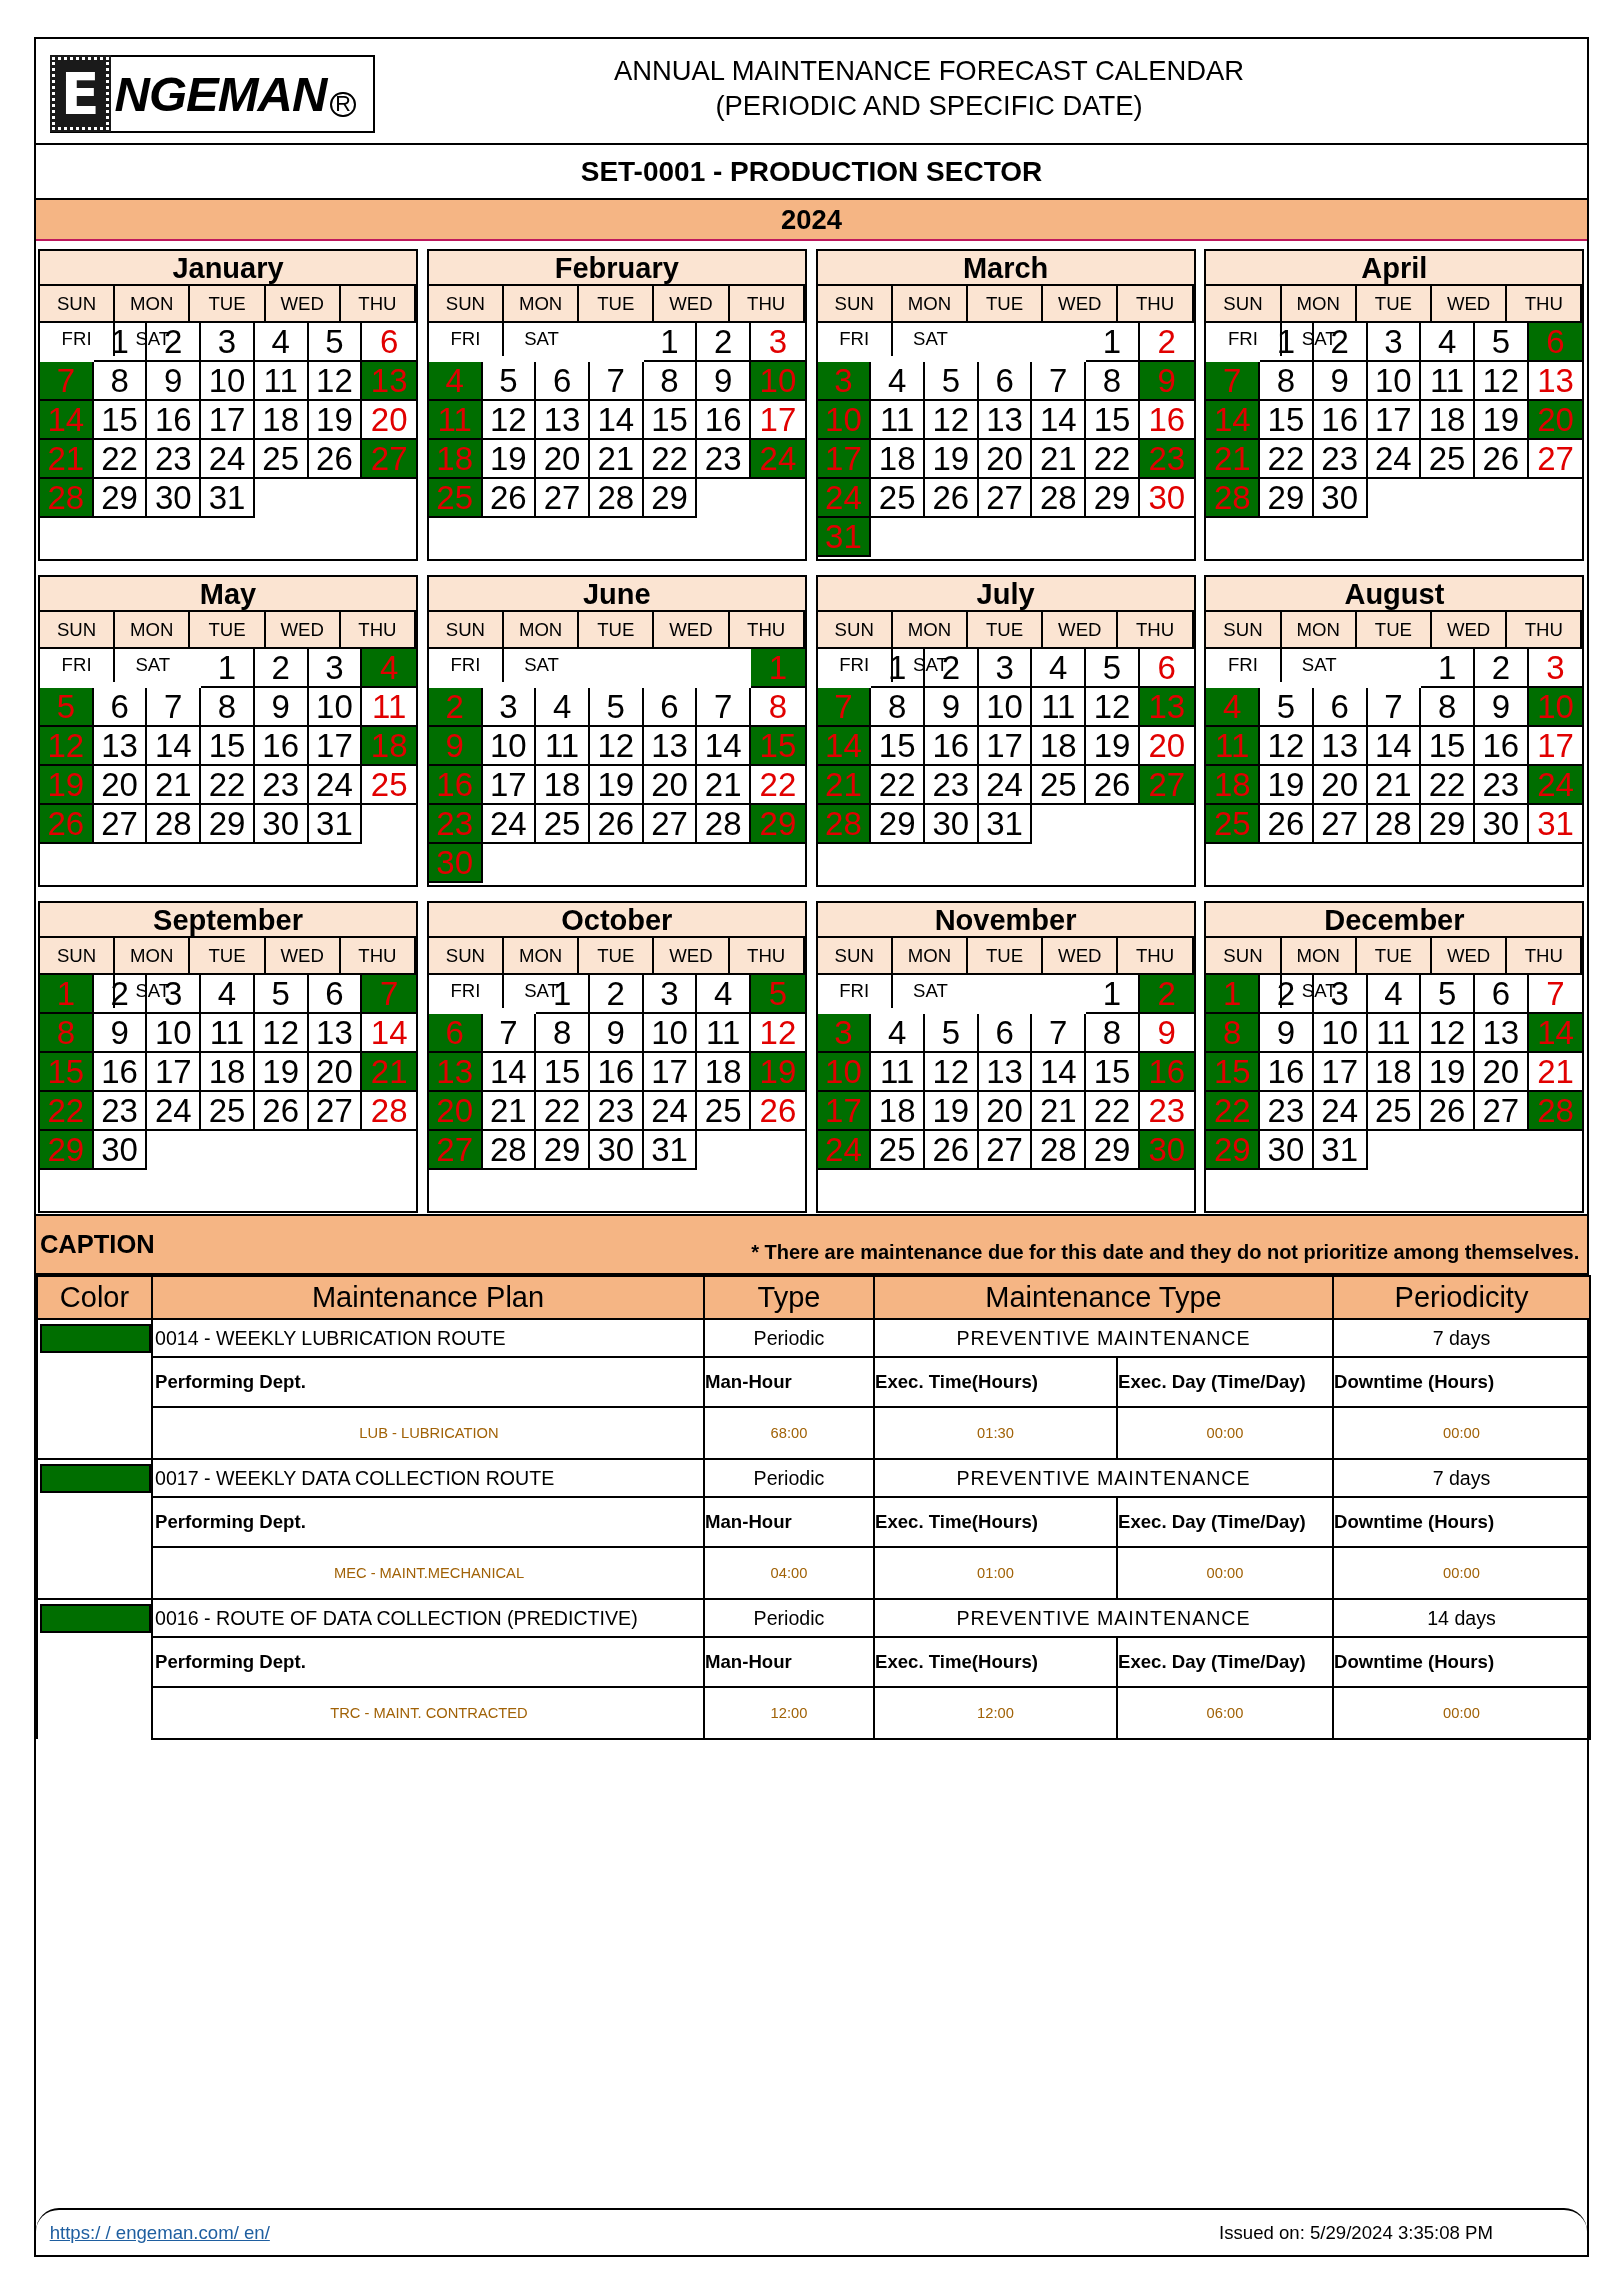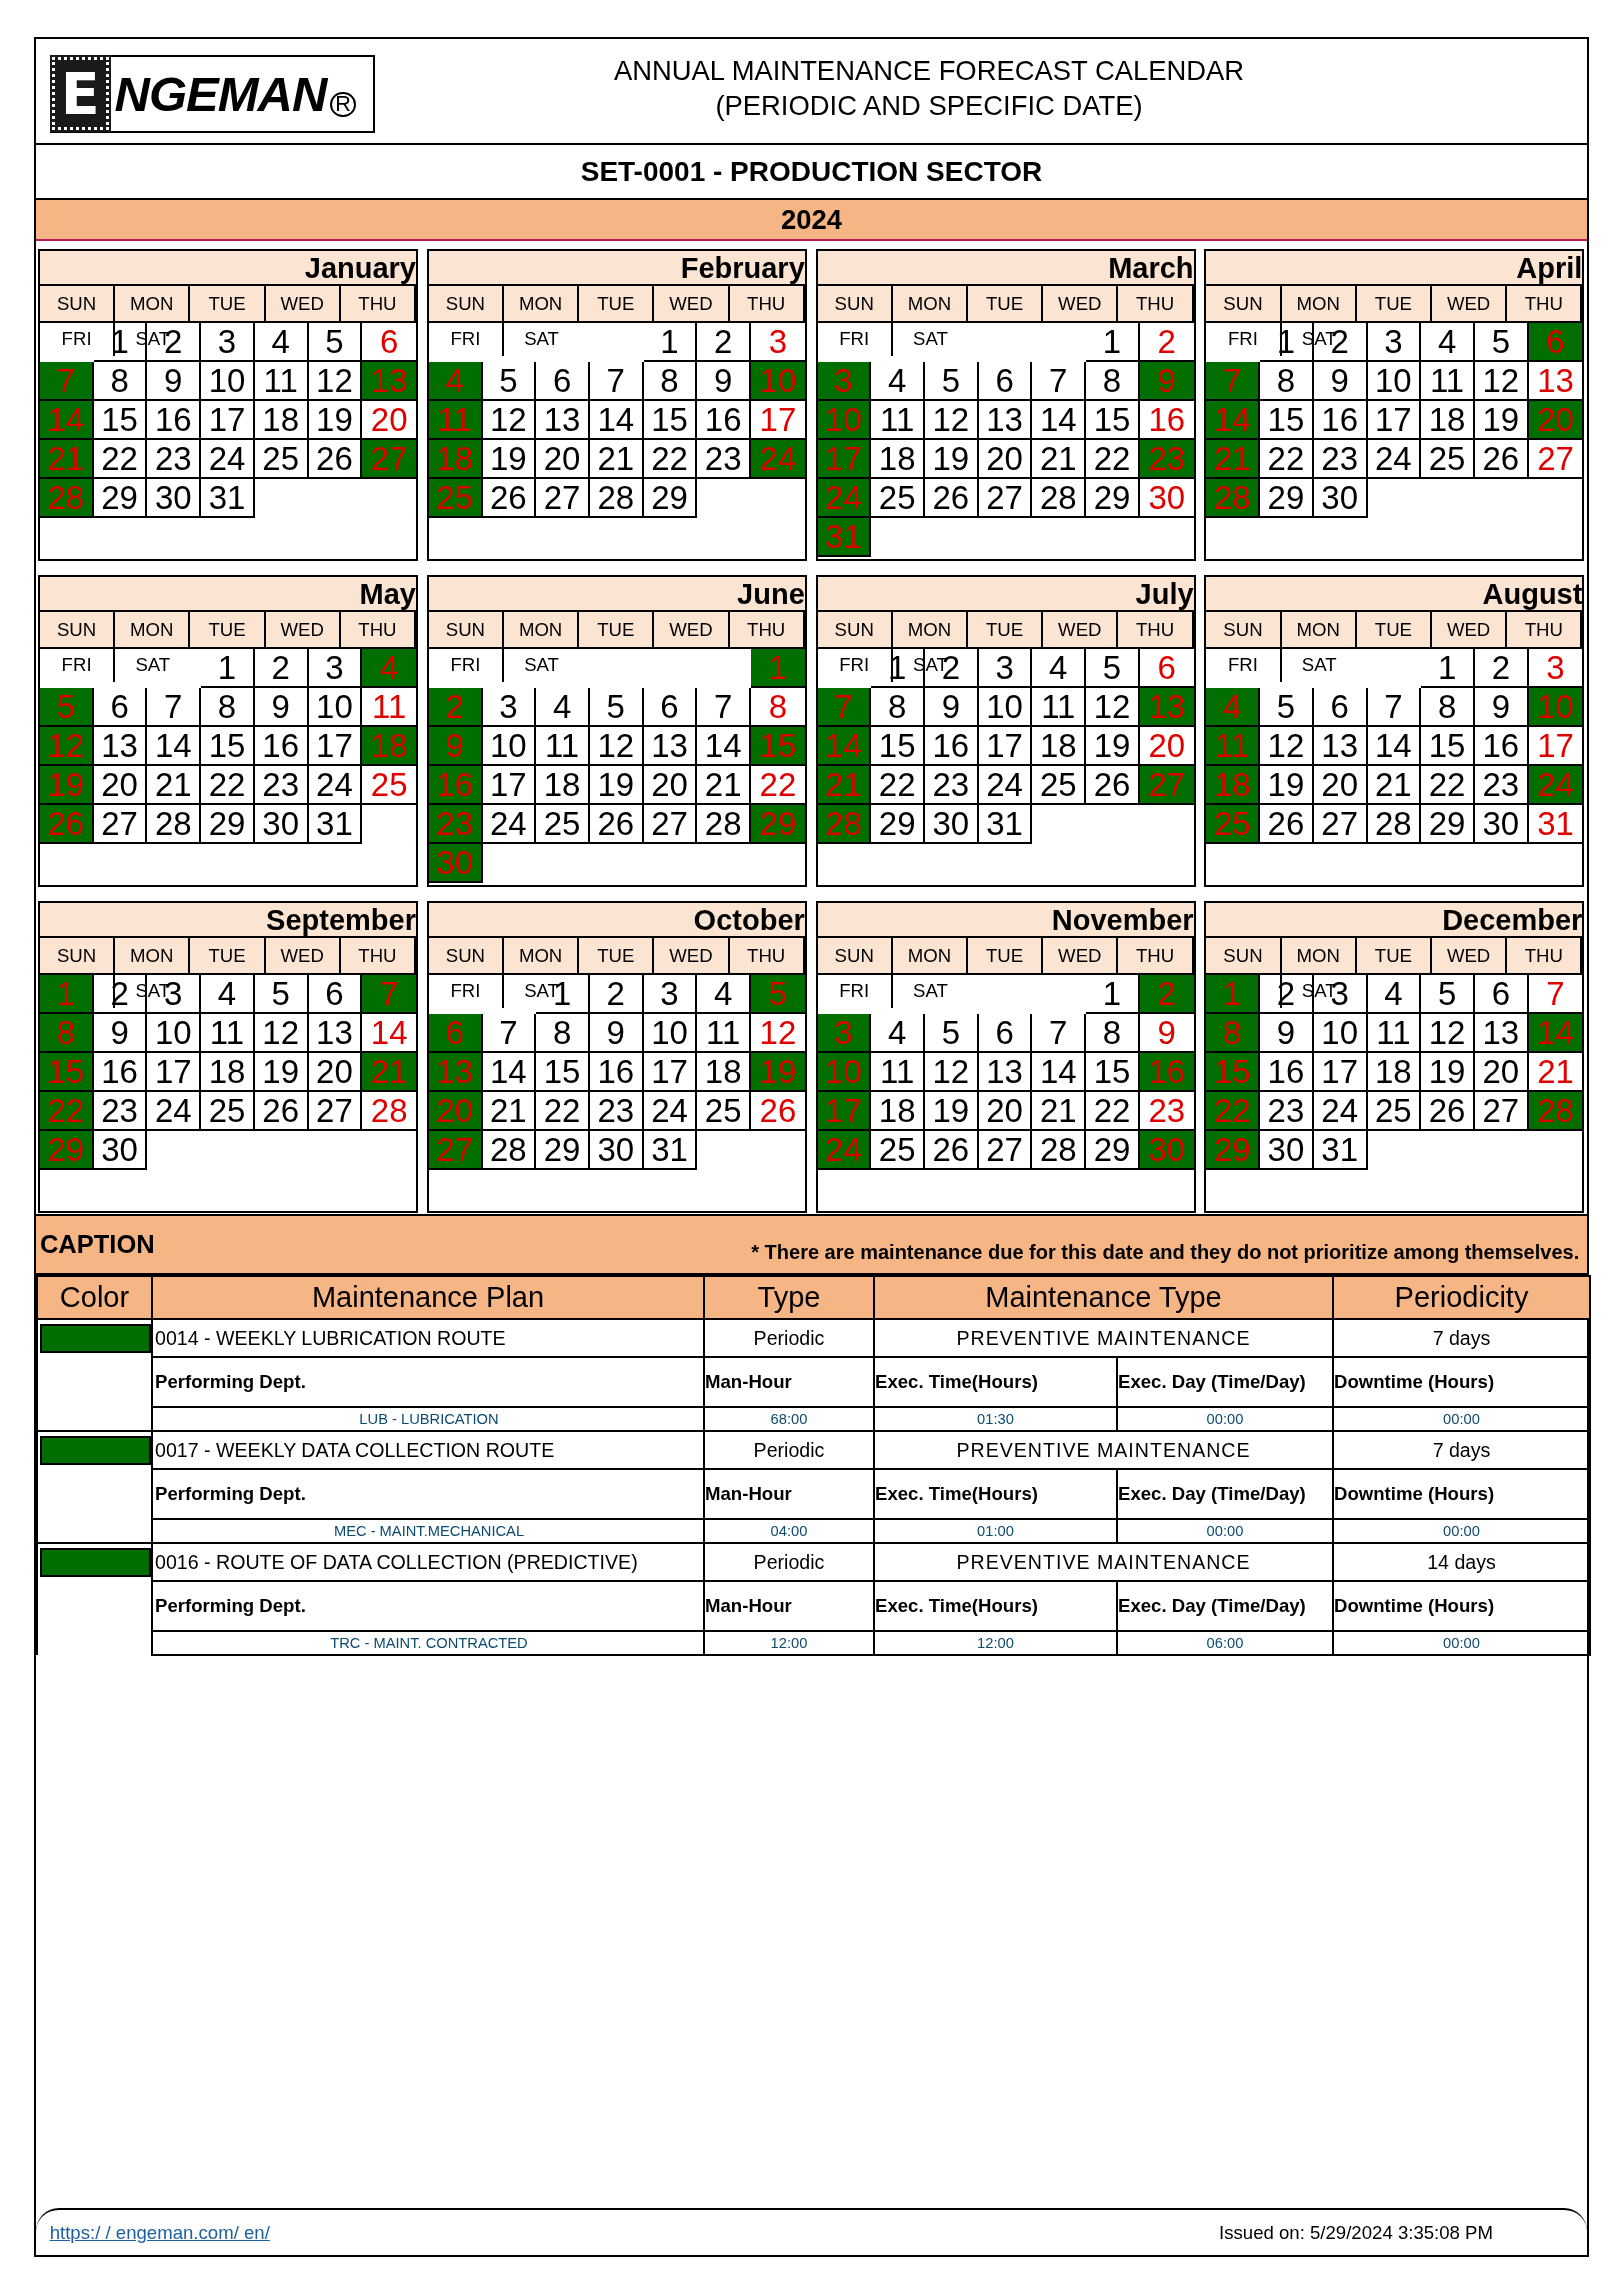--- a/index.html
+++ b/index.html
@@ -8,39 +8,39 @@
   .head { position: relative; height: 106px; border-bottom: 2px solid #000; }
   .logo { position: absolute; left: 13.7px; top: 15.7px; width: 325px; height: 78px; border: 2.9px solid #000; background: #fff; display: flex; align-items: center; }
   .logo-e { width: 57px; height: 73px; background: #1a1a1a; display: flex; align-items: center; justify-content: center; color: #fff; font-weight: bold; font-size: 57px; font-family: "DejaVu Sans", sans-serif; border: 3.9px dotted #fff; outline: 2.9px solid #1a1a1a; }
   .logo-text { font-weight: bold; font-size: 49px; letter-spacing: -1px; margin-left: 5.9px; font-family: "Liberation Sans", sans-serif; font-style: italic; }
   .logo-reg { font-size: 21.6px; margin-left: 3.9px; margin-top: 21.6px; border: 2px solid #000; border-radius: 50%; width: 25.5px; height: 25.5px; display: flex; align-items: center; justify-content: center; }
   .title { position: absolute; left: 372px; right: 137px; top: 13.7px; text-align: center; font-weight: normal; font-size: 27.4px; line-height: 35px; }
   .sector { height: 55px; border-bottom: 2px solid #000; text-align: center; font-weight: bold; font-size: 28px; line-height: 53px; }
   .year { height: 41px; background: #f5b584; border-bottom: 2px solid #be185d; text-align: center; font-weight: bold; font-size: 27.4px; line-height: 39px; }
   .months { display: grid; grid-template-columns: repeat(4, 380px); column-gap: 8.8px; row-gap: 13.7px; padding: 7.8px 2.9px 0 2px; height: 973px; }
   .month { border: 2px solid #000; height: 312px; display: flex; flex-direction: column; }
-  .mname { height: 35px; background: #fbe4d2; border-bottom: 2px solid #000; text-align: right; font-weight: bold; font-size: 29px; line-height: 35px; }
+  .mname { height: 35px; background: #fbe4d2; border-bottom: 2px solid #000; text-align: center; font-weight: bold; font-size: 29px; line-height: 35px; }
   .dows { display: grid; grid-template-columns: repeat(5, 1fr); height: 37px; border-bottom: 2px solid #000; background: #fbe4d2; }
   .dow { text-align: center; font-size: 18.6px; line-height: 35px; border-right: 2px solid #000; }
   .dow:last-child { border-right: none; }
   .days { display: grid; grid-template-columns: repeat(7, 1fr); grid-auto-rows: 39px; }
   .day { text-align: center; font-size: 33px; line-height: 37px; border-right: 2px solid #000; border-bottom: 2px solid #000; }
   .day.empty { border: none; }
   .day.wkend { color: #e10000; }
   .day.green { background: #006e00; color: #e10000; }
   .day.col6 { border-right: none; }
   .caption { height: 61px; background: #f5b584; border-top: 2px solid #000; border-bottom: 2px solid #000; position: relative; margin-top: 0; }
   .cap-title { position: absolute; left: 3.9px; top: 13.7px; font-weight: bold; font-size: 25.5px; }
   .cap-note { position: absolute; right: 7.8px; top: 25px; font-weight: bold; font-size: 20px; }
   table.legend { border-collapse: collapse; width: 1552px; table-layout: fixed; }
   table.legend td, table.legend th { border: 2px solid #000; }
   .lh th { background: #f5b584; font-weight: normal; font-size: 29px; height: 43px; }
   .prow td { height: 38px; font-size: 19.6px; }
   .subh td { height: 50px; font-size: 18.6px; font-weight: bold; text-align: left; }
-  .vrow td { height: 24px; font-size: 14.7px; color: #0c4a6e; text-align: center; }
+  .vrow td { height: 52px; font-size: 14.7px; color: #a16207; text-align: center; }
   .swatch { display: block; width: 111px; height: 29px; background: #006e00; border: 2px solid #000; margin: 2px; }
   .colorcell { border-bottom: none !important; padding: 0; }
   .blankcell { border-top: none !important; border-bottom: none !important; }
   .left { text-align: left; padding-left: 2px; }
   .center { text-align: center; }
   .footer { position: absolute; left: 0; right: 0; bottom: 0; height: 47px; border-top: 2.9px solid #000; border-radius: 23px; }
   .footer a { position: absolute; left: 13.7px; top: 11.8px; font-size: 18.6px; color: #1f5fa0; text-decoration: underline; }
   .issued { position: absolute; right: 94px; top: 11.8px; font-size: 18.6px; }
 </style>
 </head>

